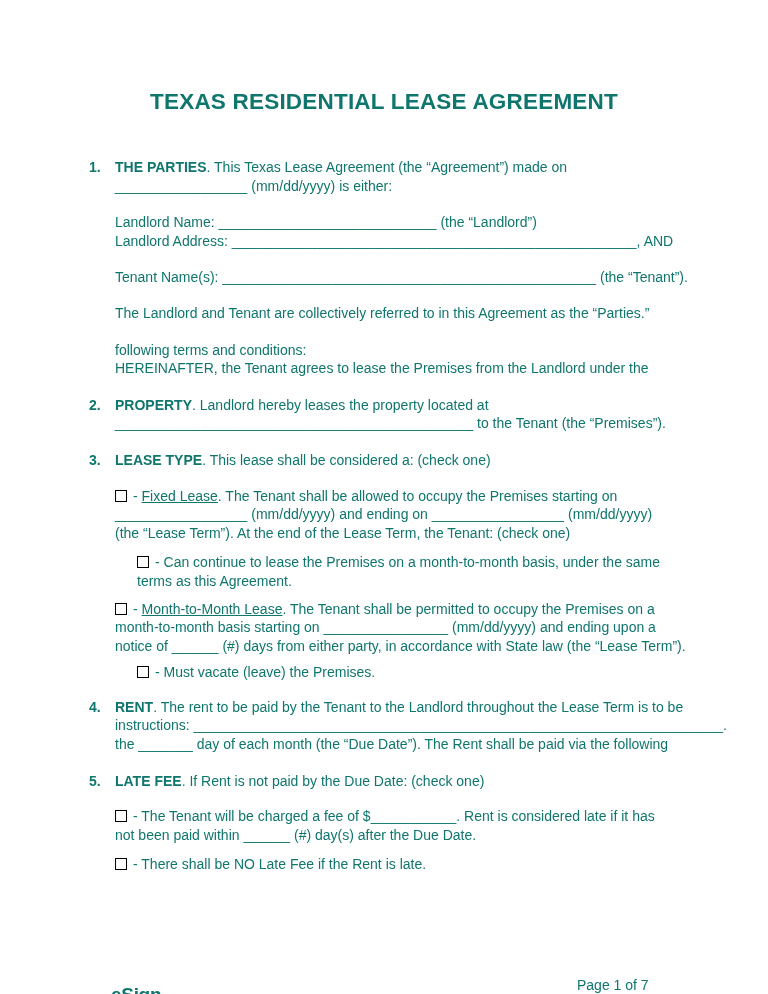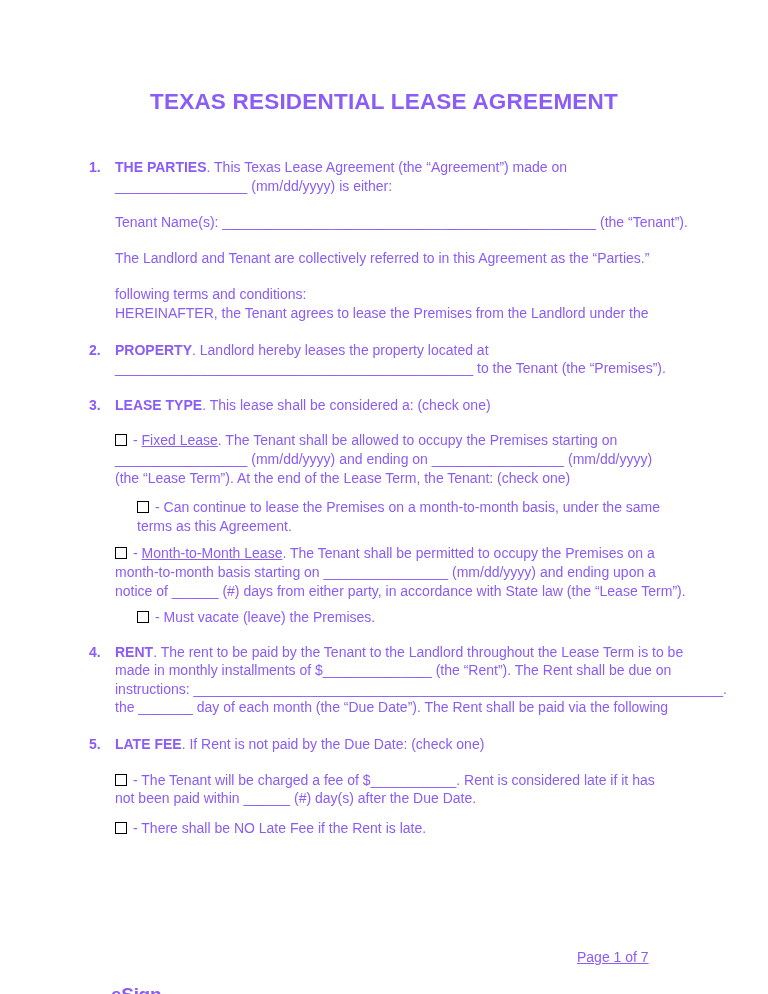--- a/index.html
+++ b/index.html
@@ -4,21 +4,21 @@
 <style>
   html, body { margin: 0; padding: 0; background: #fff; }
   .page {
     position: relative;
     width: 768px;
     height: 994px;
     background: #ffffff;
     font-family: "Liberation Sans", sans-serif;
     font-size: 14px;
     line-height: 18.6px;
-    color: #8b5cf6;
+    color: #0f766e;
     overflow: hidden;
   }
   .title {
     margin: 0;
     padding-top: 90px;
     text-align: center;
     font-size: 22.5px;
     line-height: 24px;
     font-weight: bold;
     letter-spacing: 0.2px;
@@ -55,41 +55,44 @@
     left: 111px;
     top: 984px;
     font-size: 19px;
     line-height: 22px;
     font-weight: bold;
     letter-spacing: -0.3px;
   }
   .footer-page {
     position: absolute;
     left: 577px;
-    top: 948px;
+    top: 976px;
     font-size: 14px;
     line-height: 18.6px;
-    text-decoration: underline;
   }
 </style>
 </head>
 <body>
 
 <div class="page">
 
   <h1 class="title">TEXAS RESIDENTIAL LEASE AGREEMENT</h1>
 
   <div class="body">
 
     <p class="para">
         <span class="num">1.</span>
         <span class="line"><span class="b">THE PARTIES</span><span>. This Texas Lease Agreement (the “Agreement”) made on</span></span>
         <span class="line">_________________ (mm/dd/yyyy) is either:</span>
       </p>
 
+    <p class="para mt18">
+        <span class="line">Landlord Name: ____________________________ (the “Landlord”)</span>
+        <span class="line">Landlord Address: ____________________________________________________, AND</span>
+      </p>
 
     <p class="para mt18">
         <span class="line">Tenant Name(s): ________________________________________________ (the “Tenant”).</span>
       </p>
 
     <p class="para mt17">
         <span class="line">The Landlord and Tenant are collectively referred to in this Agreement as the “Parties.”</span>
       </p>
 
     <p class="para mt18">
@@ -125,21 +128,20 @@
         <span class="line">notice of ______ (#) days from either party, in accordance with State law (the “Lease Term”).</span>
       </p>
 
     <p class="para indent2 mt8">
         <span class="line"><span class="cb"></span><span>- Must vacate (leave) the Premises.</span></span>
       </p>
 
     <p class="para mt16">
         <span class="num">4.</span>
         <span class="line"><span class="b">RENT</span><span>. The rent to be paid by the Tenant to the Landlord throughout the Lease Term is to be</span></span>
-        <span class="line">made in monthly installments of $______________ (the “Rent”). The Rent shall be due on</span>
         <span class="line">instructions: ____________________________________________________________________.</span>
         <span class="line">the _______ day of each month (the “Due Date”). The Rent shall be paid via the following</span>
       </p>
 
     <p class="para mt18">
         <span class="num">5.</span>
         <span class="line"><span class="b">LATE FEE</span><span>. If Rent is not paid by the Due Date: (check one)</span></span>
       </p>
 
     <p class="para mt17">

